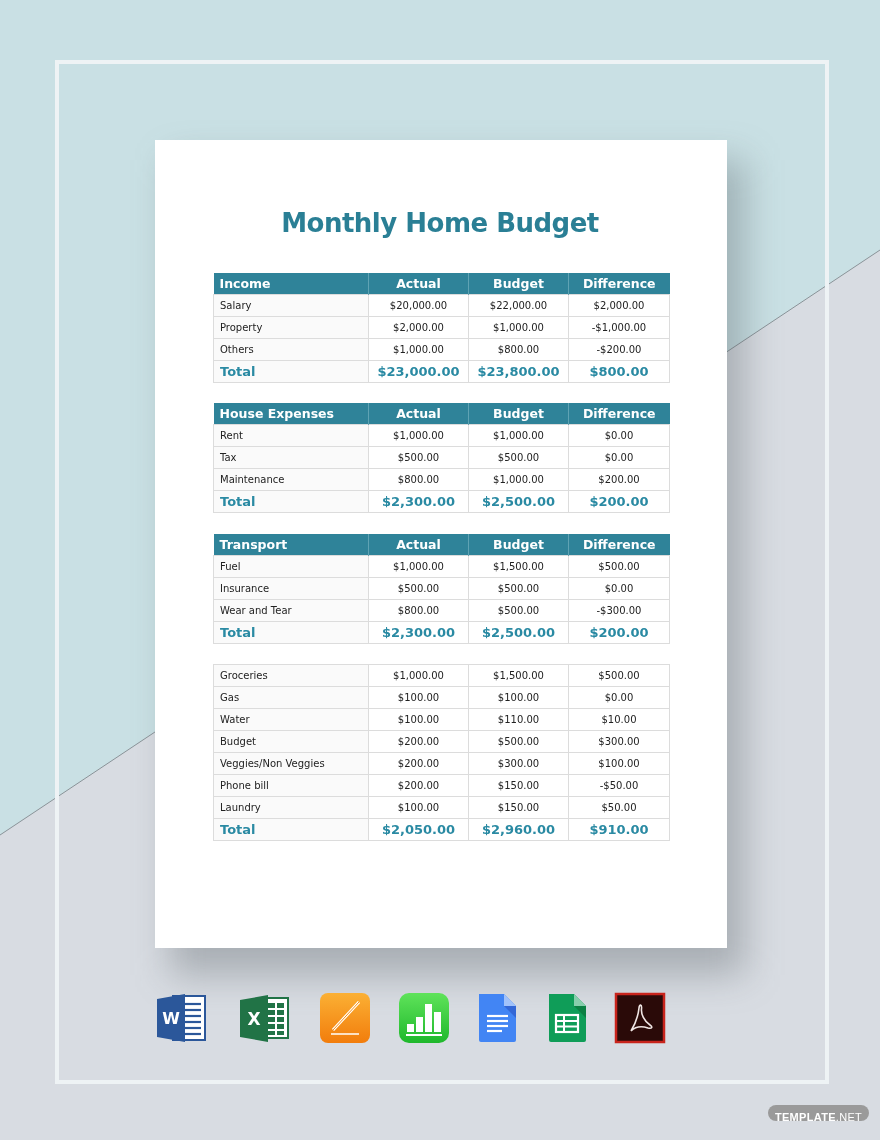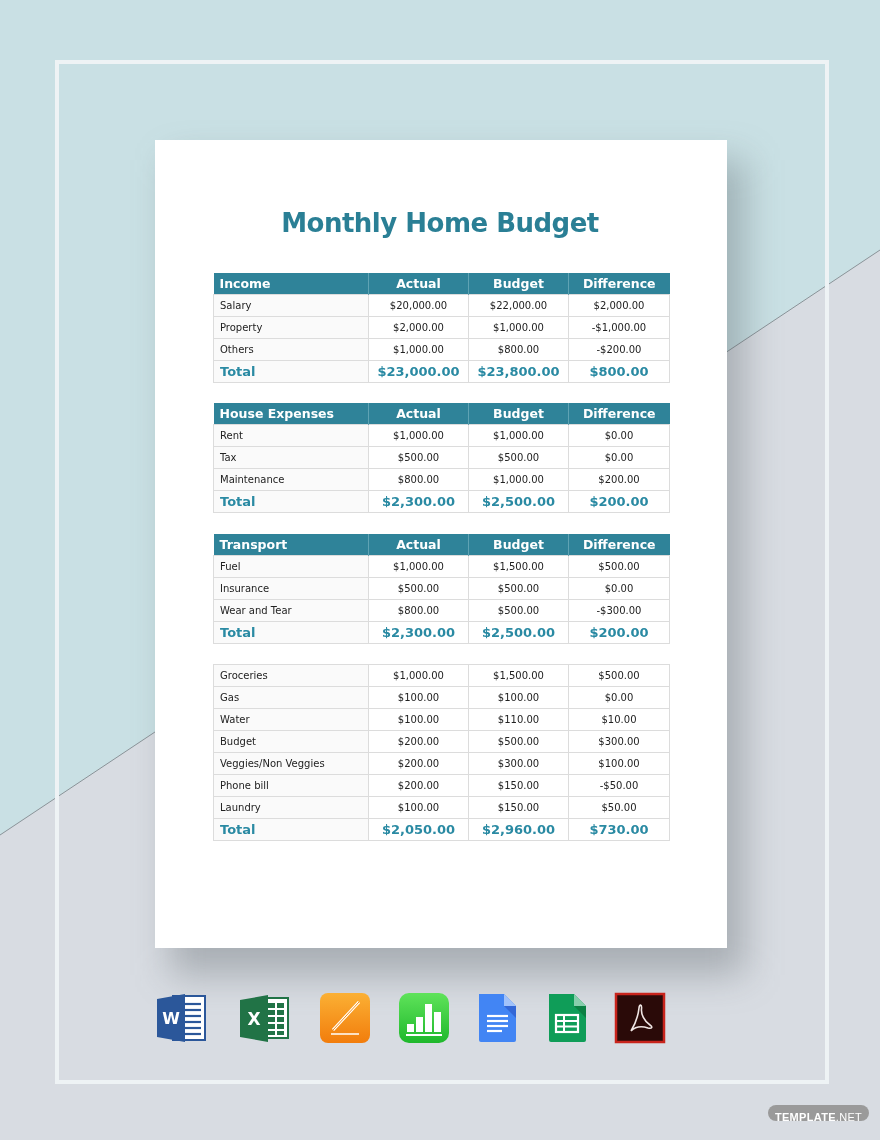--- a/index.html
+++ b/index.html
@@ -256,21 +256,21 @@
   <tr>
     <td>Laundry</td>
     <td>$100.00</td>
     <td>$150.00</td>
     <td>$50.00</td>
   </tr>
   <tr class="total">
     <td>Total</td>
     <td>$2,050.00</td>
     <td>$2,960.00</td>
-    <td>$730.00</td>
+    <td>$910.00</td>
   </tr>
 </tbody>
   </table>
 
 <div class="icons">
 
   <svg class="icon" style="left:155px;" viewBox="0 0 52 52">
     <rect x="18" y="4" width="32" height="44" fill="#ffffff" stroke="#2b579a" stroke-width="2"></rect>
     <g stroke="#2b579a" stroke-width="2.2">
       <line x1="30" y1="12" x2="46" y2="12"></line>

